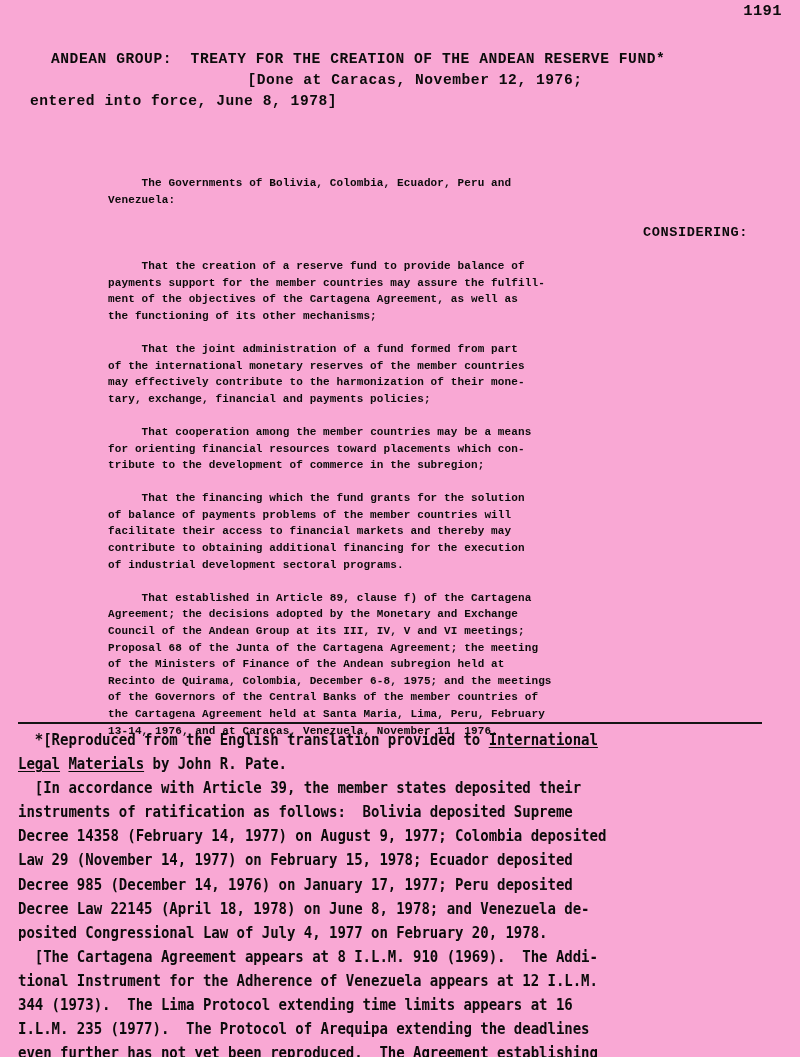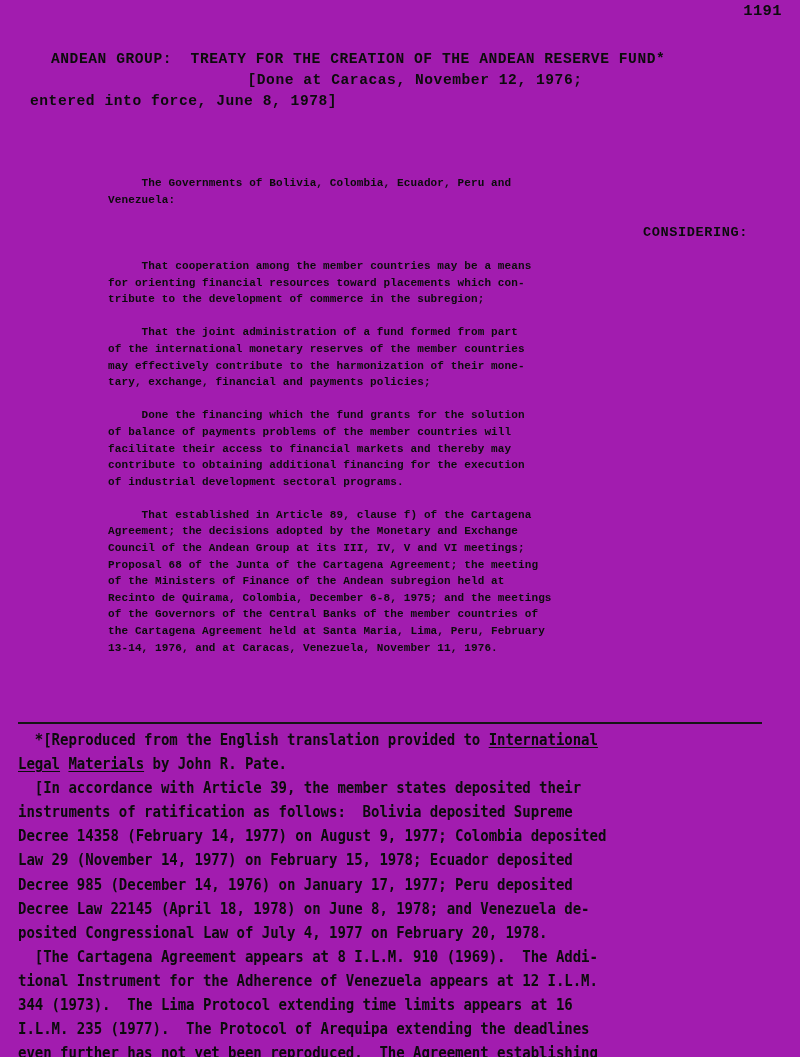--- a/index.html
+++ b/index.html
@@ -13,21 +13,21 @@
     position: relative;
     overflow: hidden;
     font-family: "Liberation Mono", "DejaVu Sans Mono", monospace;
     color: #0b0b0b;
     -webkit-font-smoothing: none;
   }
 
   .page {
     position: absolute;
     inset: 0;
-    background: #a21caf;
+    background: #f9a8d4;
   }
 
   
   .page-number {
     position: absolute;
     top: 2px;
     right: 18px;
     font-size: 15.5px;
     letter-spacing: 0.4px;
     font-weight: 700;
@@ -118,28 +118,32 @@
   <div class="title-block">
     <div class="title-line title-line-1">ANDEAN GROUP:  TREATY FOR THE CREATION OF THE ANDEAN RESERVE FUND*</div>
     <div class="title-line title-line-2">[Done at Caracas, November 12, 1976;</div>
     <div class="title-line title-line-3">entered into force, June 8, 1978]</div>
   </div>
 
   <div class="body-block">
     <p class="para">     The Governments of Bolivia, Colombia, Ecuador, Peru and
 Venezuela:</p>
     <p class="heading-para">CONSIDERING:</p>
-    <p class="para">     That cooperation among the member countries may be a means
-for orienting financial resources toward placements which con-
-tribute to the development of commerce in the subregion;</p>
+    <p class="para">     That the creation of a reserve fund to provide balance of
+payments support for the member countries may assure the fulfill-
+ment of the objectives of the Cartagena Agreement, as well as
+the functioning of its other mechanisms;</p>
     <p class="para">     That the joint administration of a fund formed from part
 of the international monetary reserves of the member countries
 may effectively contribute to the harmonization of their mone-
 tary, exchange, financial and payments policies;</p>
-    <p class="para">     Done the financing which the fund grants for the solution
+    <p class="para">     That cooperation among the member countries may be a means
+for orienting financial resources toward placements which con-
+tribute to the development of commerce in the subregion;</p>
+    <p class="para">     That the financing which the fund grants for the solution
 of balance of payments problems of the member countries will
 facilitate their access to financial markets and thereby may
 contribute to obtaining additional financing for the execution
 of industrial development sectoral programs.</p>
     <p class="para">     That established in Article 89, clause f) of the Cartagena
 Agreement; the decisions adopted by the Monetary and Exchange
 Council of the Andean Group at its III, IV, V and VI meetings;
 Proposal 68 of the Junta of the Cartagena Agreement; the meeting
 of the Ministers of Finance of the Andean subregion held at
 Recinto de Quirama, Colombia, December 6-8, 1975; and the meetings

